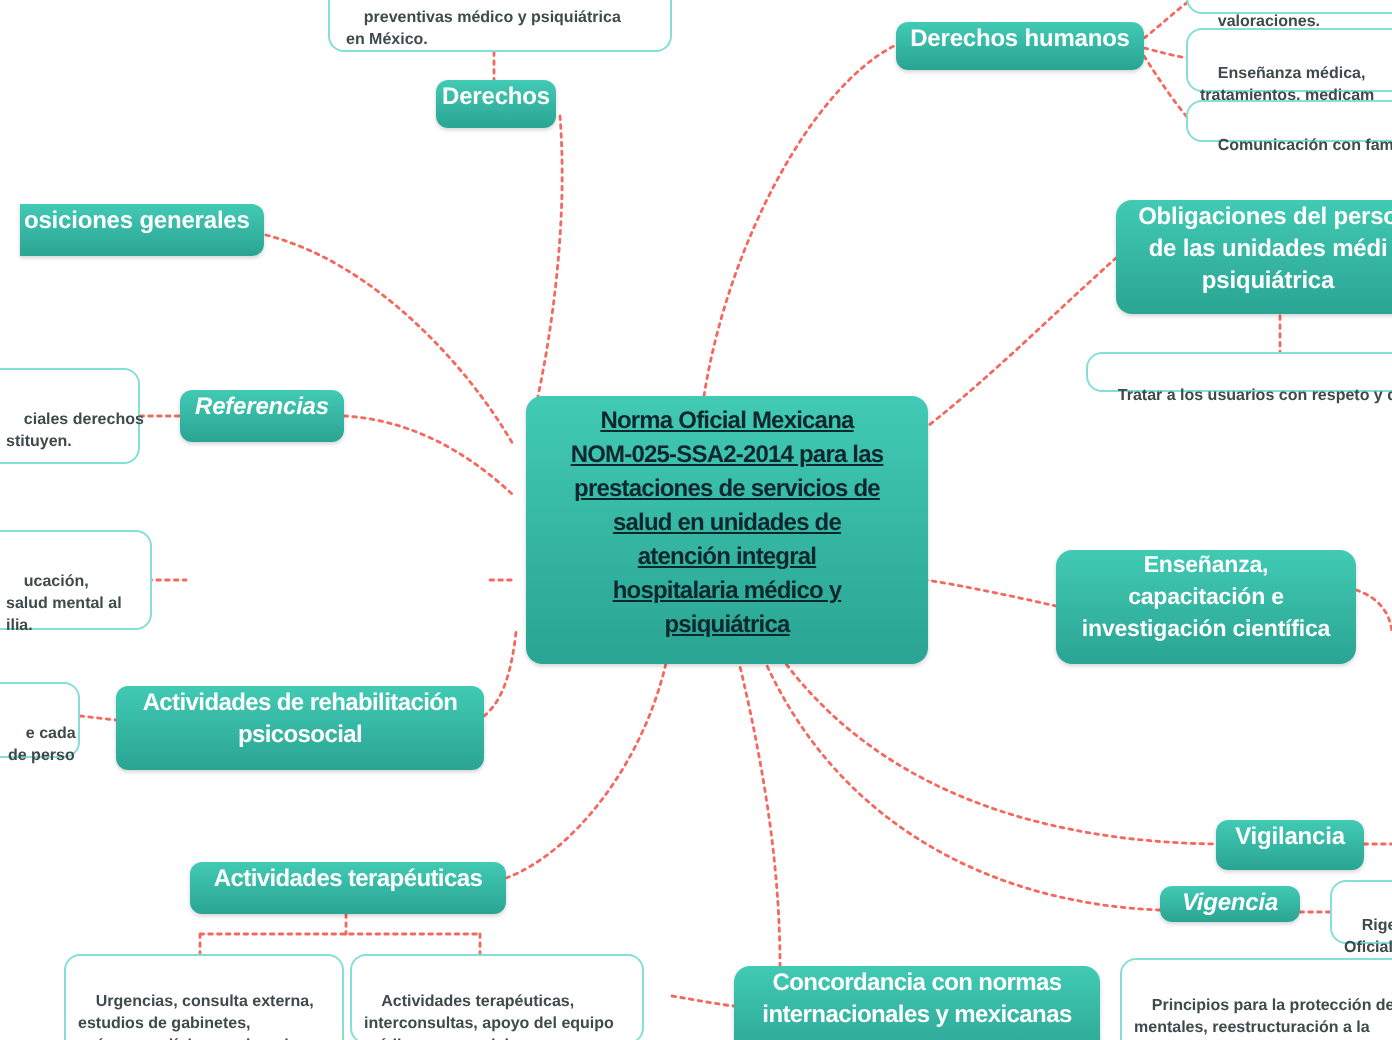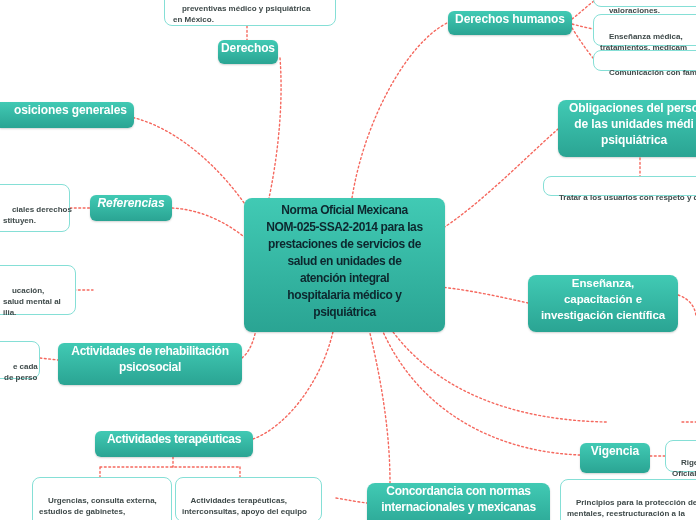--- a/index.html
+++ b/index.html
@@ -55,39 +55,39 @@
     <path d="M440,287 C470,290 501,297 528,303"></path>
     <path d="M678,295 C690,299 695,307 696,316"></path>
     <path d="M388,325 C440,400 530,421 608,422"></path>
     <path d="M682,422 L696,422"></path>
     <path d="M380,325 C418,415 500,452 580,455"></path>
     <path d="M650,456 L665,456"></path>
     <path d="M368,325 C384,390 390,440 390,483"></path>
     <path d="M336,498 C348,500 358,502 367,503"></path>
   </svg>
 
-  <div class="node center-node" style="left:244px;top:198px;width:185px;height:126px;padding:4px 8px;">
+  <div class="node center-node" style="left:263px;top:198px;width:185px;height:126px;padding:4px 8px;text-decoration:underline;">
     <span>Norma Oficial Mexicana
 NOM-025-SSA2-2014 para las
 prestaciones de servicios de
 salud en unidades de
 atención integral
 hospitalaria médico y
 psiquiátrica</span>
   </div>
 
   <div class="node" style="left:218px;top:40px;width:60px;height:24px;">
     <span>Derechos</span>
   </div>
 
   <div class="node" style="left:448px;top:11px;width:124px;height:24px;">
     <span>Derechos humanos</span>
   </div>
 
-  <div class="node" style="left:0px;top:102px;width:120px;height:26px;border-radius:0 6px 6px 0;justify-content:flex-start;padding-left:14px;">
+  <div class="node" style="left:10px;top:102px;width:120px;height:26px;border-radius:0 6px 6px 0;justify-content:flex-start;padding-left:2px;">
     <span>osiciones generales</span>
   </div>
 
   <div class="node" style="left:90px;top:195px;width:82px;height:26px;font-style:italic;">
     <span>Referencias</span>
   </div>
 
 
   <div class="node" style="left:95px;top:431px;width:158px;height:26px;letter-spacing:-0.3px;">
     <span>Actividades terapéuticas</span>
@@ -103,22 +103,25 @@
 de las unidades médi
 psiquiátrica</span>
   </div>
 
   <div class="node" style="left:528px;top:275px;width:150px;height:57px;border-radius:8px;font-size:11.5px;">
     <span>Enseñanza,
 capacitación e
 investigación científica</span>
   </div>
 
+  <div class="node" style="left:608px;top:410px;width:74px;height:25px;">
+    <span>Vigilancia</span>
+  </div>
 
-  <div class="node" style="left:580px;top:443px;width:70px;height:30px;">
+  <div class="node" style="left:580px;top:443px;width:70px;height:18px;font-style:italic;">
     <span>Vigencia</span>
   </div>
 
   <div class="node" style="left:367px;top:483px;width:183px;height:48px;border-radius:8px;letter-spacing:-0.3px;">
     <span>Concordancia con normas
 internacionales y mexicanas</span>
   </div>
 
   <div class="note" style="left:164px;top:-14px;width:172px;height:40px;padding:5px 8px;">
     <span>preventivas médico y psiquiátrica

